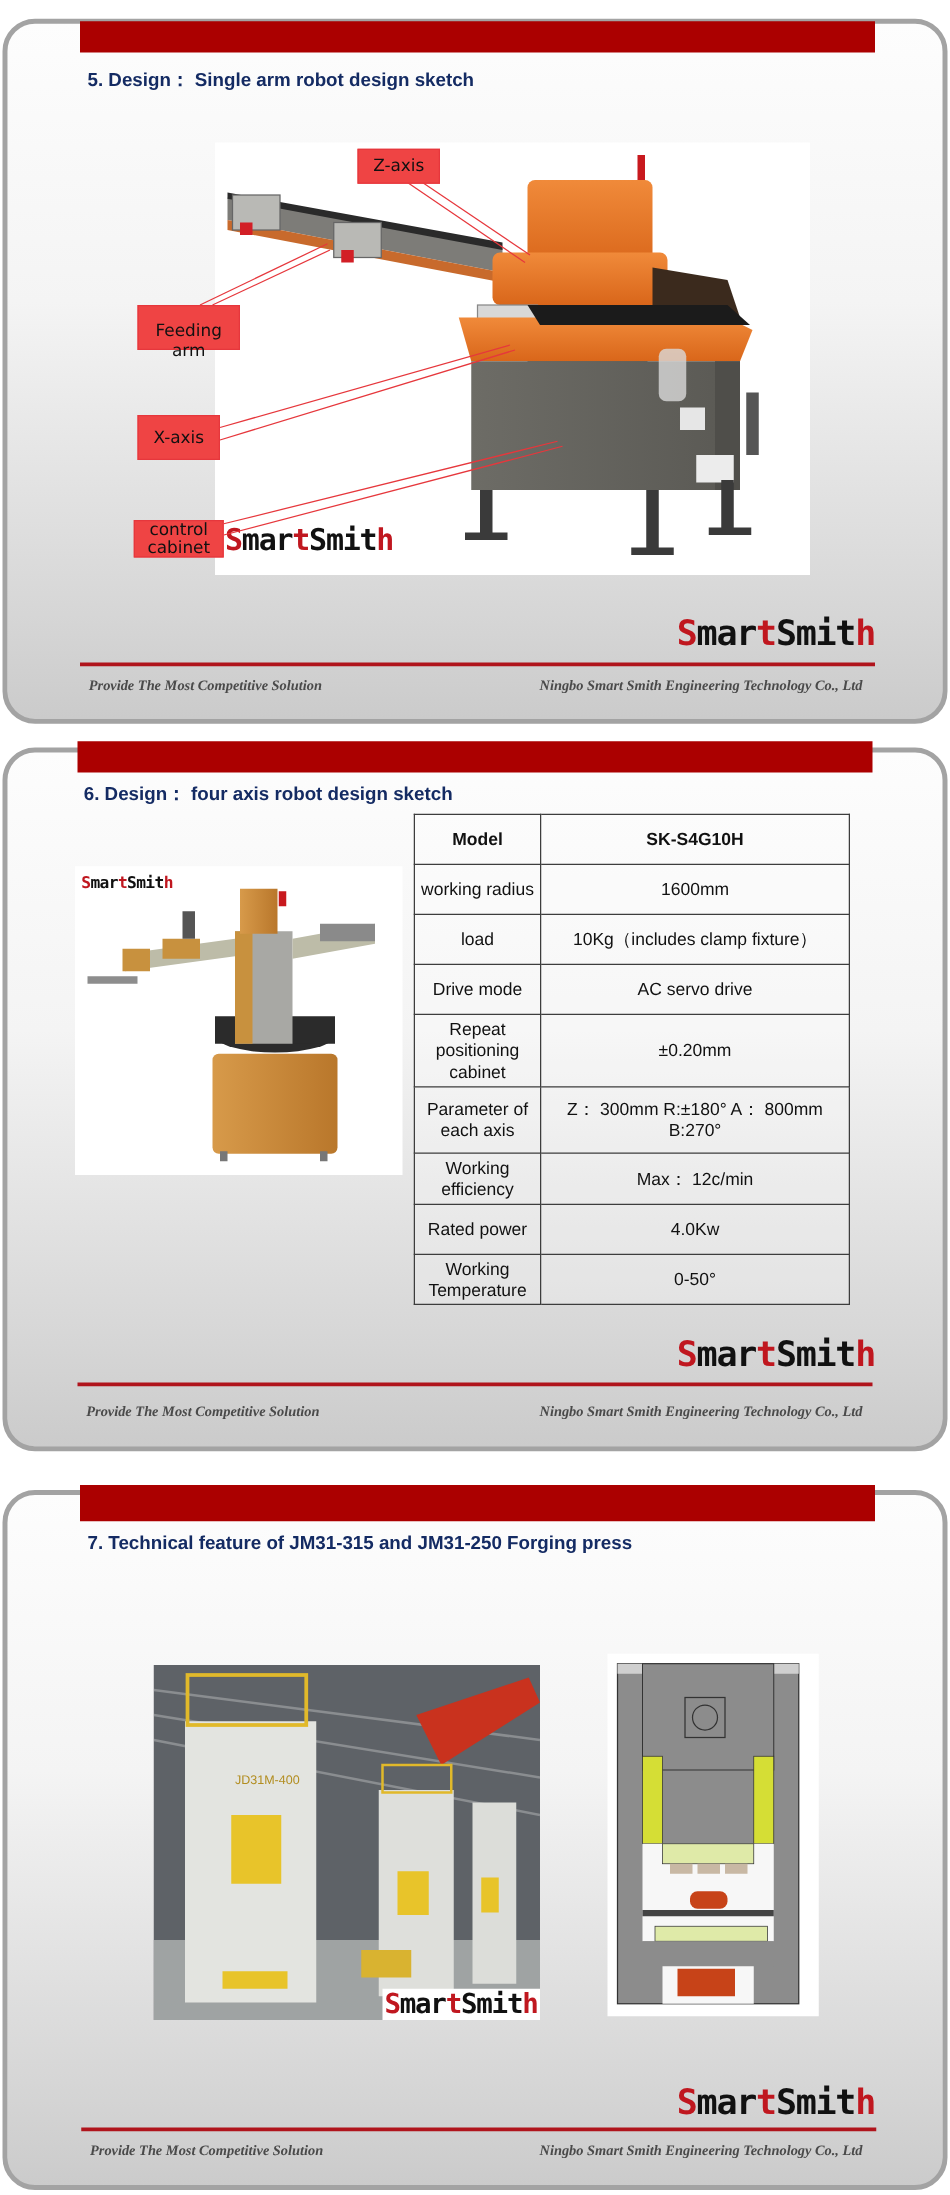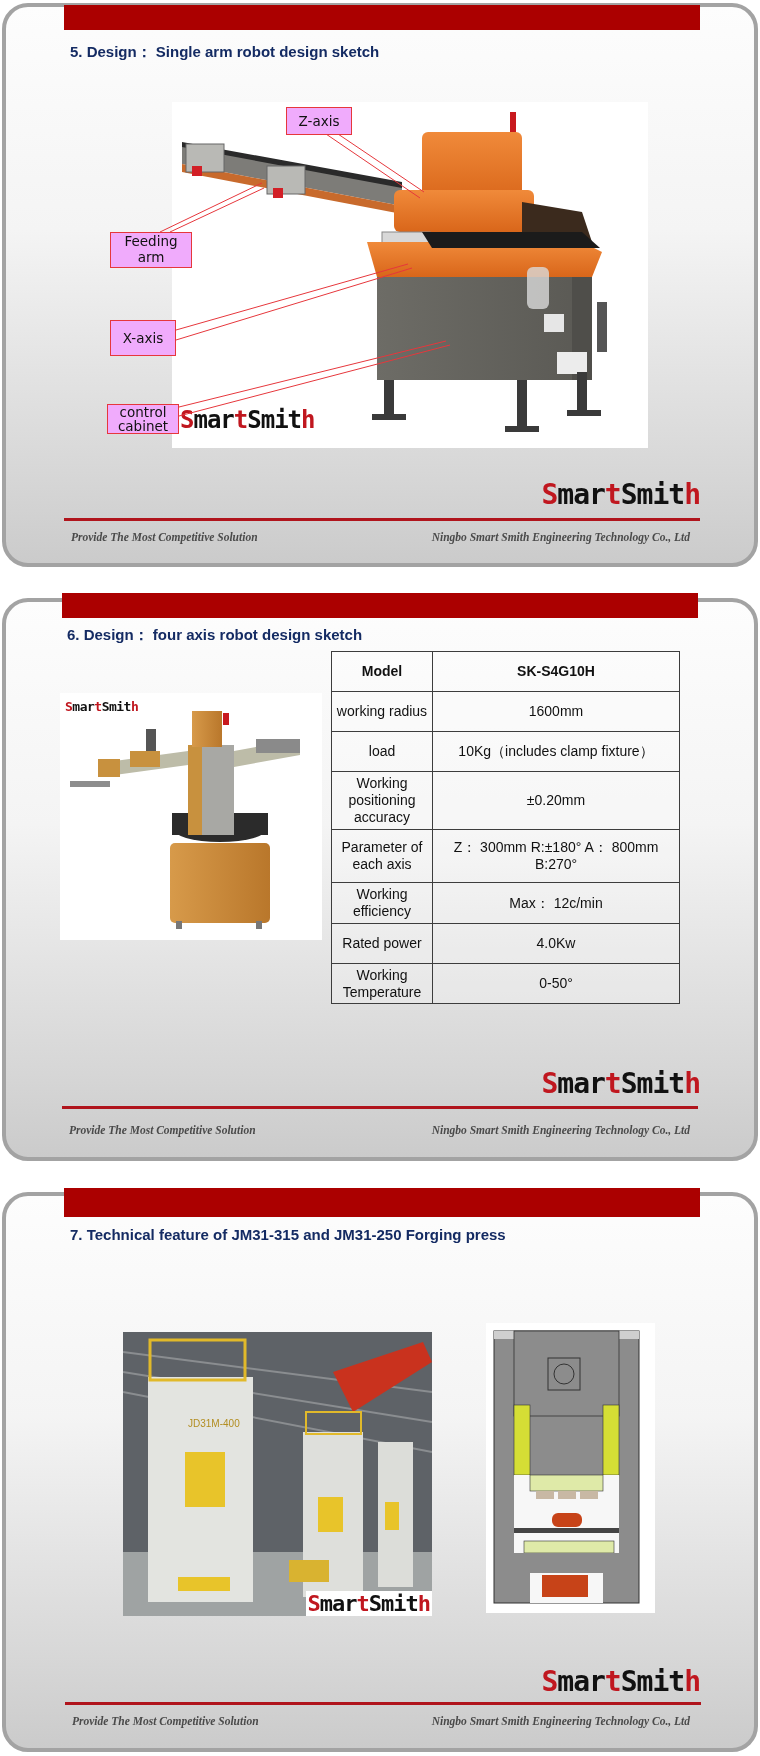--- a/index.html
+++ b/index.html
@@ -11,33 +11,33 @@
   .footline { position: absolute; left: 64px; width: 636px; height: 3px; background: #b0141c; z-index: 2; }
   .foot-left, .foot-right { position: absolute; font-family: "Liberation Serif", serif; font-weight: bold; font-size: 11.5px; color: #4a4a4a; z-index: 2; white-space: nowrap; font-style: italic; }
   .foot-left { left: 71px; }
   .foot-right { right: 68px; }
   .logo { position: absolute; font-family: "DejaVu Sans Mono", monospace; font-weight: bold; letter-spacing: -1px; z-index: 2; white-space: nowrap; }
   .logo .k { color: #111111; }
   .logo .r { color: #c0171f; }
   .logo-footer { right: 58px; font-size: 28px; }
   
   .img1 { position: absolute; left: 172px; top: 102px; width: 476px; height: 346px; background: #ffffff; z-index: 2; overflow: hidden; }
-  .callout { position: absolute; border: 1px solid #e6373c; background: #f0abfc; color: #111; font-family: "DejaVu Sans", sans-serif; font-size: 13.5px; text-align: center; line-height: 16px; z-index: 4; }
+  .callout { position: absolute; border: 1px solid #e6373c; background: #ef4444; color: #111; font-family: "DejaVu Sans", sans-serif; font-size: 13.5px; text-align: center; line-height: 16px; z-index: 4; }
   svg.lines { position: absolute; left: 0; top: 0; z-index: 3; pointer-events: none; }
   
   table.spec { position: absolute; left: 331px; top: 651px; width: 349px; border-collapse: collapse; z-index: 2; background: rgba(255,255,255,0.25); }
   table.spec td { border: 1px solid #3d3d3d; text-align: center; vertical-align: middle; font-family: "Liberation Sans", sans-serif; font-size: 14px; color: #111; line-height: 17px; padding: 1px 2px; margin-left: 12px; }
   table.spec td.k { width: 101px; }
   table.spec tr.b td { font-weight: bold; }
   .imgbox { position: absolute; z-index: 2; overflow: hidden; }
 </style>
 </head>
 <body>
 
-<section class="slide" style="top:0; height:567px;">
+<section class="slide" style="top:12px; height:567px;">
   <div class="frame" style="top:3px;"></div>
   <div class="redbar" style="top:5px;"></div>
   <div class="title" style="top:43px;">5. Design： Single arm robot design sketch</div>
 
   <div class="img1">
     <svg width="476" height="346" viewBox="0 0 476 346">
       <defs>
         <linearGradient id="orng" x1="0" y1="0" x2="0" y2="1">
             <stop offset="0" stop-color="#f08a3a"></stop>
             <stop offset="1" stop-color="#d9661a"></stop>
@@ -90,21 +90,21 @@
       <line x1="338" y1="134" x2="424" y2="192"></line>
       <line x1="160" y1="232" x2="262" y2="183"></line>
       <line x1="170" y1="232" x2="264" y2="188"></line>
       <line x1="176" y1="330" x2="408" y2="264"></line>
       <line x1="176" y1="340" x2="412" y2="268"></line>
       <line x1="179" y1="407" x2="446" y2="341"></line>
       <line x1="179" y1="416" x2="450" y2="345"></line>
     </g>
   </svg>
   <div class="callout" style="left:286px; top:107px; width:66px; height:28px; line-height:26px;">Z-axis</div>
-  <div class="callout" style="left:110px; top:232px; width:82px; height:36px; padding:0 12px;">Feeding arm</div>
+  <div class="callout" style="left:110px; top:232px; width:82px; height:36px; padding:12px 12px;">Feeding arm</div>
   <div class="callout" style="left:110px; top:320px; width:66px; height:36px; line-height:34px;">X-axis</div>
   <div class="callout" style="left:107px; top:404px; width:72px; height:30px; line-height:14px; padding:0 6px;">control cabinet</div>
 
   <div class="logo" style="left:180px; top:406px; font-size:24px;">
     <span class="r">S</span><span class="k">m</span><span class="k">ar</span><span class="r">t</span><span class="k">Smit</span><span class="r">h</span>
   </div>
 
   <div class="logo logo-footer" style="top:478px;">
     <span class="r">S</span><span class="k">m</span><span class="k">ar</span><span class="r">t</span><span class="k">Smit</span><span class="r">h</span>
   </div>
@@ -155,22 +155,26 @@
           <td>SK-S4G10H</td>
         </tr>
     <tr style="height:40px;">
           <td class="k">working radius</td>
           <td>1600mm</td>
         </tr>
     <tr style="height:40px;">
           <td class="k">load</td>
           <td>10Kg（includes clamp fixture）</td>
         </tr>
+    <tr style="height:40px;">
+          <td class="k">Drive mode</td>
+          <td>AC servo drive</td>
+        </tr>
     <tr style="height:58px;">
-          <td class="k">Working positioning accuracy</td>
+          <td class="k">Repeat positioning cabinet</td>
           <td>±0.20mm</td>
         </tr>
     <tr style="height:53px;">
           <td class="k">Parameter of each axis</td>
           <td>Z： 300mm   R:±180°   A： 800mm B:270°</td>
         </tr>
     <tr style="height:41px;">
           <td class="k">Working efficiency</td>
           <td>Max： 12c/min</td>
         </tr>

